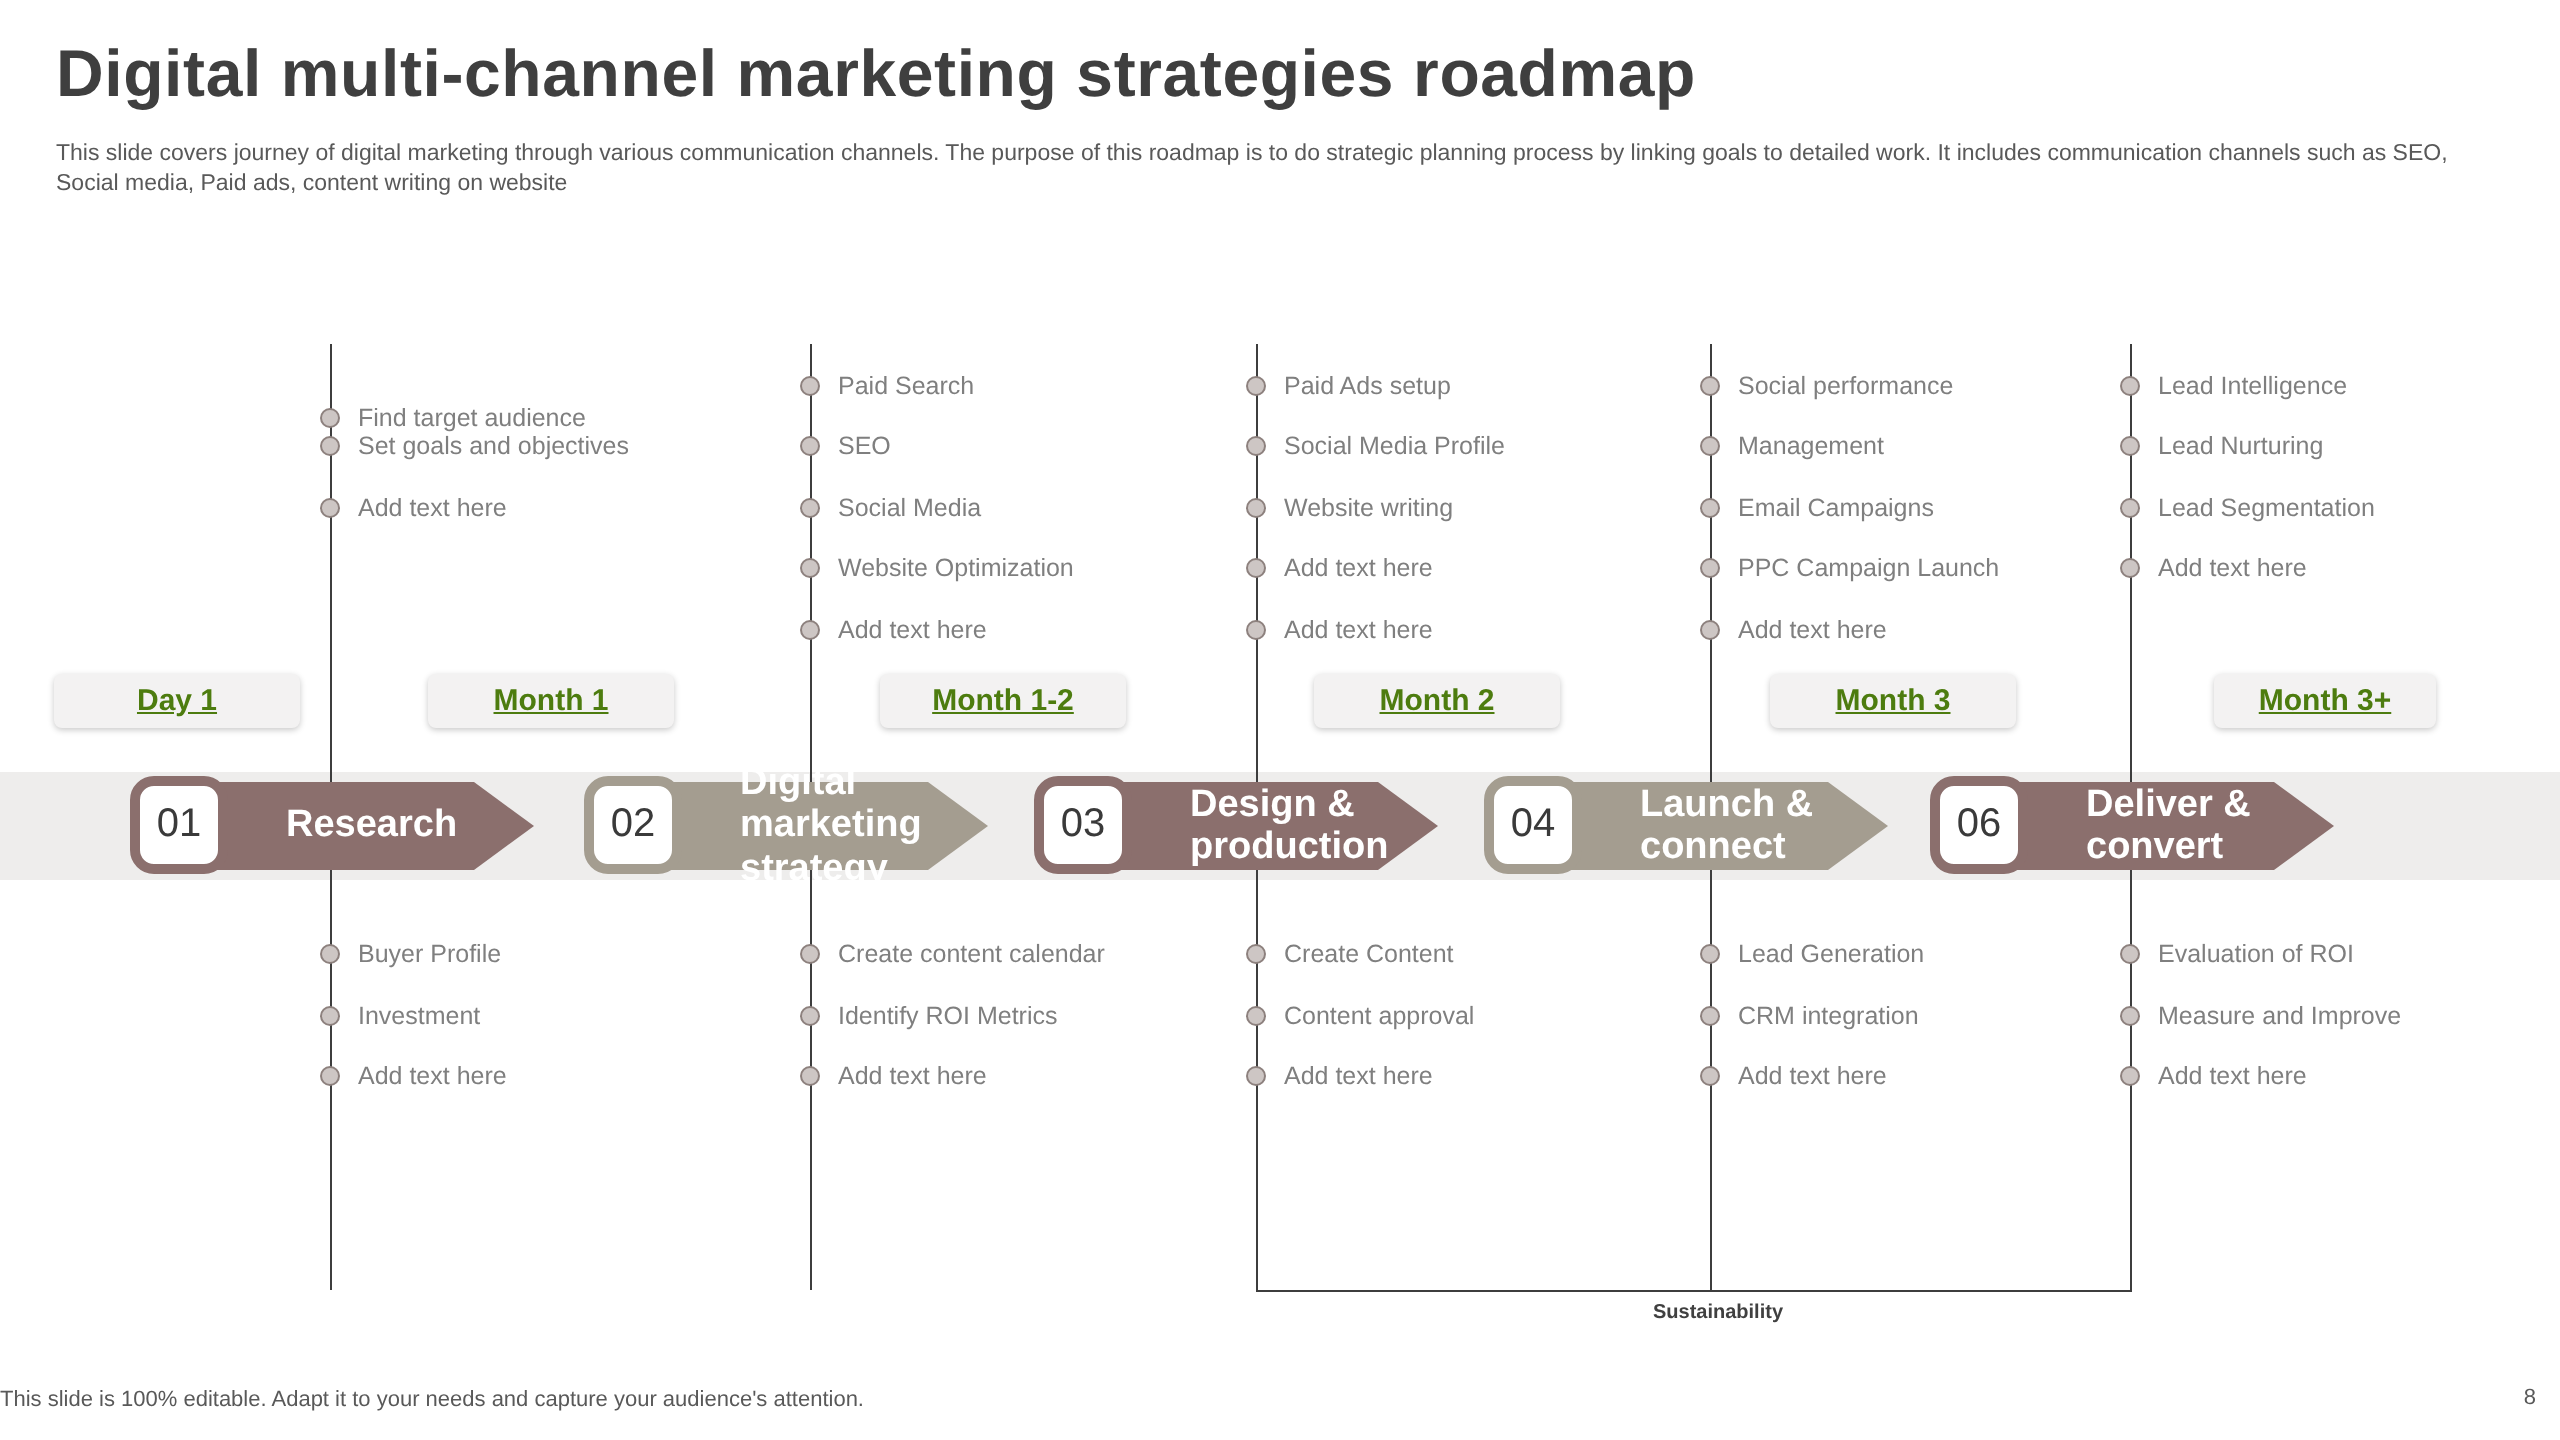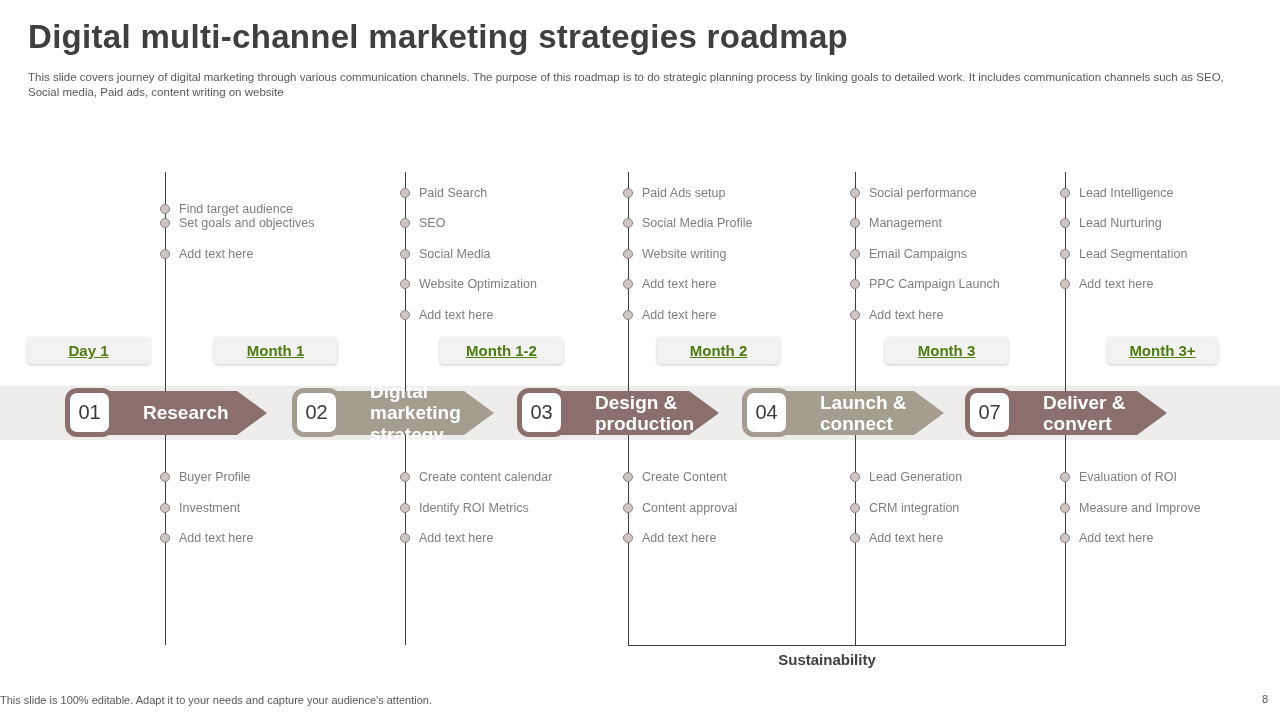--- a/index.html
+++ b/index.html
@@ -49,22 +49,22 @@
     font-size:19px; line-height:1.12; z-index:3;
   }
   
   .item { position:absolute; height:14px; display:flex; align-items:center; z-index:1; }
   .bullet {
     width:8px; height:8px; border-radius:50%; flex:0 0 auto;
     background:#cdc6c4; border:1.5px solid #8d817e; margin-right:9px;
   }
   .item-text { font-size:12.5px; color:var(--item-text,#7f7f7f); white-space:nowrap; }
   .sustain {
-    position:absolute; left:727px; top:651px; width:200px; text-align:center;
-    font-size:15px; font-weight:bold; color:#404040; z-index:1;
+    position:absolute; left:759px; top:651px; width:200px; text-align:center;
+    font-size:10px; font-weight:bold; color:#404040; z-index:1;
   }
   .footer-note {
     position:absolute; left:0; top:694px; width:1280px; 
     font-size:11px; color:#595959;
   }
   .page-num { position:absolute; right:12px; top:693px; font-size:11px; color:#595959; }
 </style>
 </head>
 <body>
 
@@ -119,21 +119,21 @@
     </div>
     <div class="badge">
         <span>04</span>
       </div>
   </div>
   <div class="stage theme-primary" style="left:965px">
     <div class="arrow-body">
       <div class="stage-label">Deliver &amp; convert</div>
     </div>
     <div class="badge">
-        <span>07</span>
+        <span>06</span>
       </div>
   </div>
 
   <div class="item" style="left:160px;top:202px">
       <span class="bullet"></span>
       <span class="item-text">Find target audience</span>
     </div>
   <div class="item" style="left:160px;top:216px">
       <span class="bullet"></span>
       <span class="item-text">Set goals and objectives</span>

